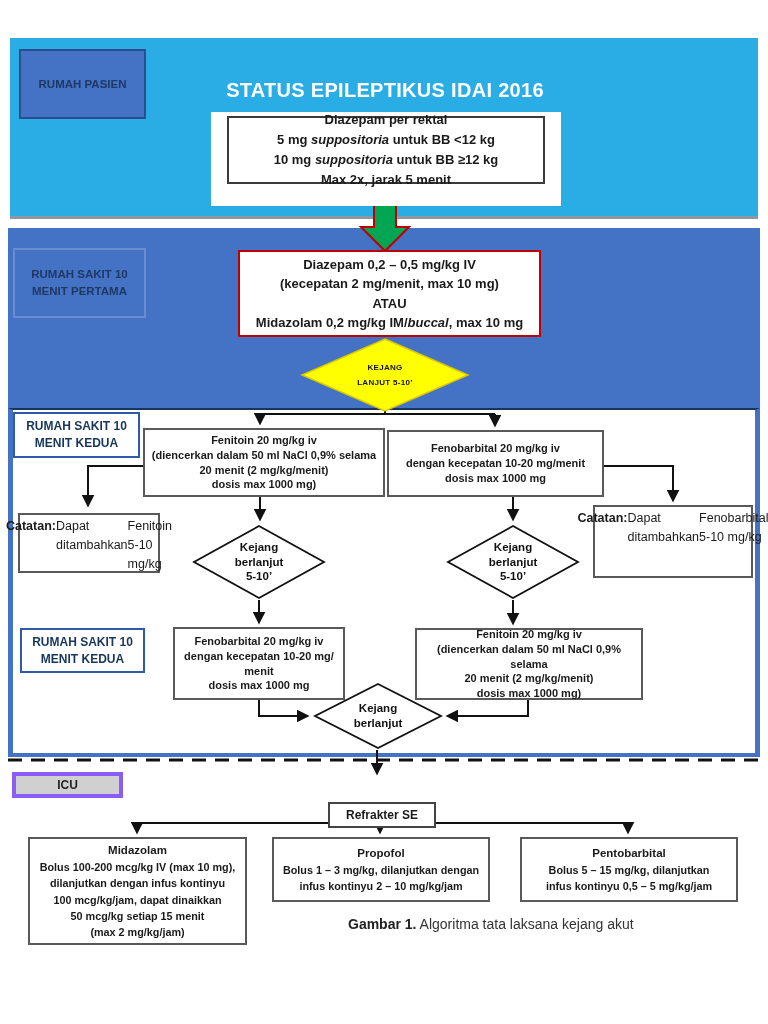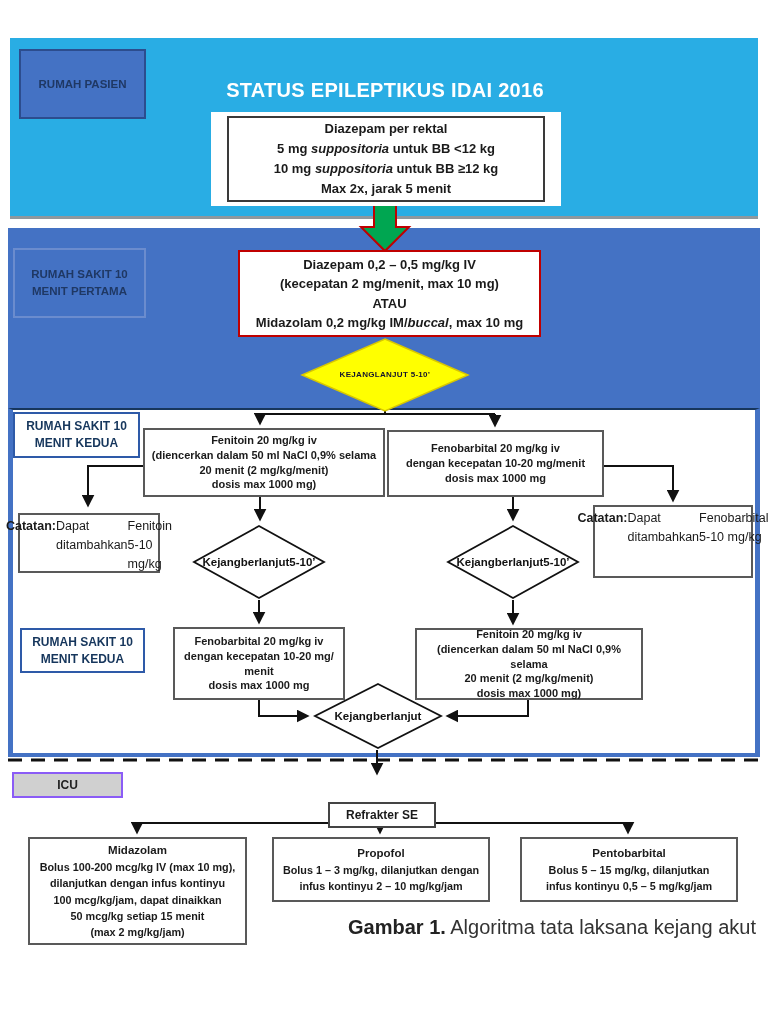--- a/index.html
+++ b/index.html
@@ -31,36 +31,36 @@
             display:flex;justify-content:center;padding:2px 8px;text-align:left;}
   .note-box .t{font-weight:bold;}
   .title{position:absolute;z-index:3;color:#ffffff;font-weight:bold;font-size:20px;
          letter-spacing:0.3px;text-align:center;}
   .rektal-outer{background:#fff;z-index:2;}
   .rektal{background:#fff;border:2px solid #3a3a3a;font-weight:bold;font-size:13px;line-height:1.55;}
   .iv-box{background:#fff;border:2.5px solid var(--red);font-weight:bold;font-size:13px;line-height:1.5;}
   .diamond{z-index:3;}
   .diamond svg{position:absolute;left:0;top:0;}
   .diamond .dtext{position:absolute;left:0;top:0;width:100%;height:100%;
-     display:flex;flex-direction:row;align-items:center;justify-content:center;
+     display:flex;flex-direction:column;align-items:center;justify-content:center;
      font-weight:bold;text-align:center;}
   .d-white .dtext{font-size:11.5px;line-height:1.3;color:#111;}
   .d-yellow .dtext{font-size:8px;line-height:1.9;color:#13132e;letter-spacing:0.3px;}
-  .icu{background:var(--grey_fill);border:2px solid #8b5cf6;font-weight:bold;font-size:12px;color:#222;}
+  .icu{background:var(--grey_fill);border:4px solid #8b5cf6;font-weight:bold;font-size:12px;color:#222;}
   .small-box{background:#fff;border:2px solid #444;font-weight:bold;font-size:12px;}
   .proto-box{background:#fff;border:2px solid #595959;font-size:10.8px;line-height:1.5;font-weight:600;}
   .proto-box .t{font-weight:bold;font-size:11.5px;}
-  .caption{position:absolute;z-index:3;font-size:20px;color:#333;}
+  .caption{position:absolute;z-index:3;font-size:14px;color:#333;}
   .caption b{color:#222;}
   i{font-style:italic;}
   
   #rumah-pasien-box{left:19px;top:49px;width:127px;height:70px;}
   #main-title{left:160px;top:79px;width:450px;}
   #box-rektal-outer{position:absolute;left:211px;top:112px;width:350px;height:94px;}
-  #box-rektal{left:227px;top:116px;width:318px;height:86px;}
+  #box-rektal{left:227px;top:116px;width:318px;height:68px;}
   #rs1-label{left:13px;top:248px;width:133px;height:70px;}
   #box-iv{left:238px;top:250px;width:303px;height:87px;}
   #diamond-lanjut{left:300px;top:337px;width:170px;height:76px;}
   #rs2-label-1{left:13px;top:412px;width:127px;height:46px;}
   #box-fenitoin1{left:143px;top:428px;width:242px;height:69px;}
   #box-fenobarbital1{left:387px;top:430px;width:217px;height:67px;}
   #box-catatan-left{left:18px;top:513px;width:142px;height:60px;}
   #box-catatan-right{left:593px;top:505px;width:160px;height:73px;}
   #diamond-left{left:192px;top:524px;width:134px;height:76px;}
   #diamond-right{left:446px;top:524px;width:134px;height:76px;}

